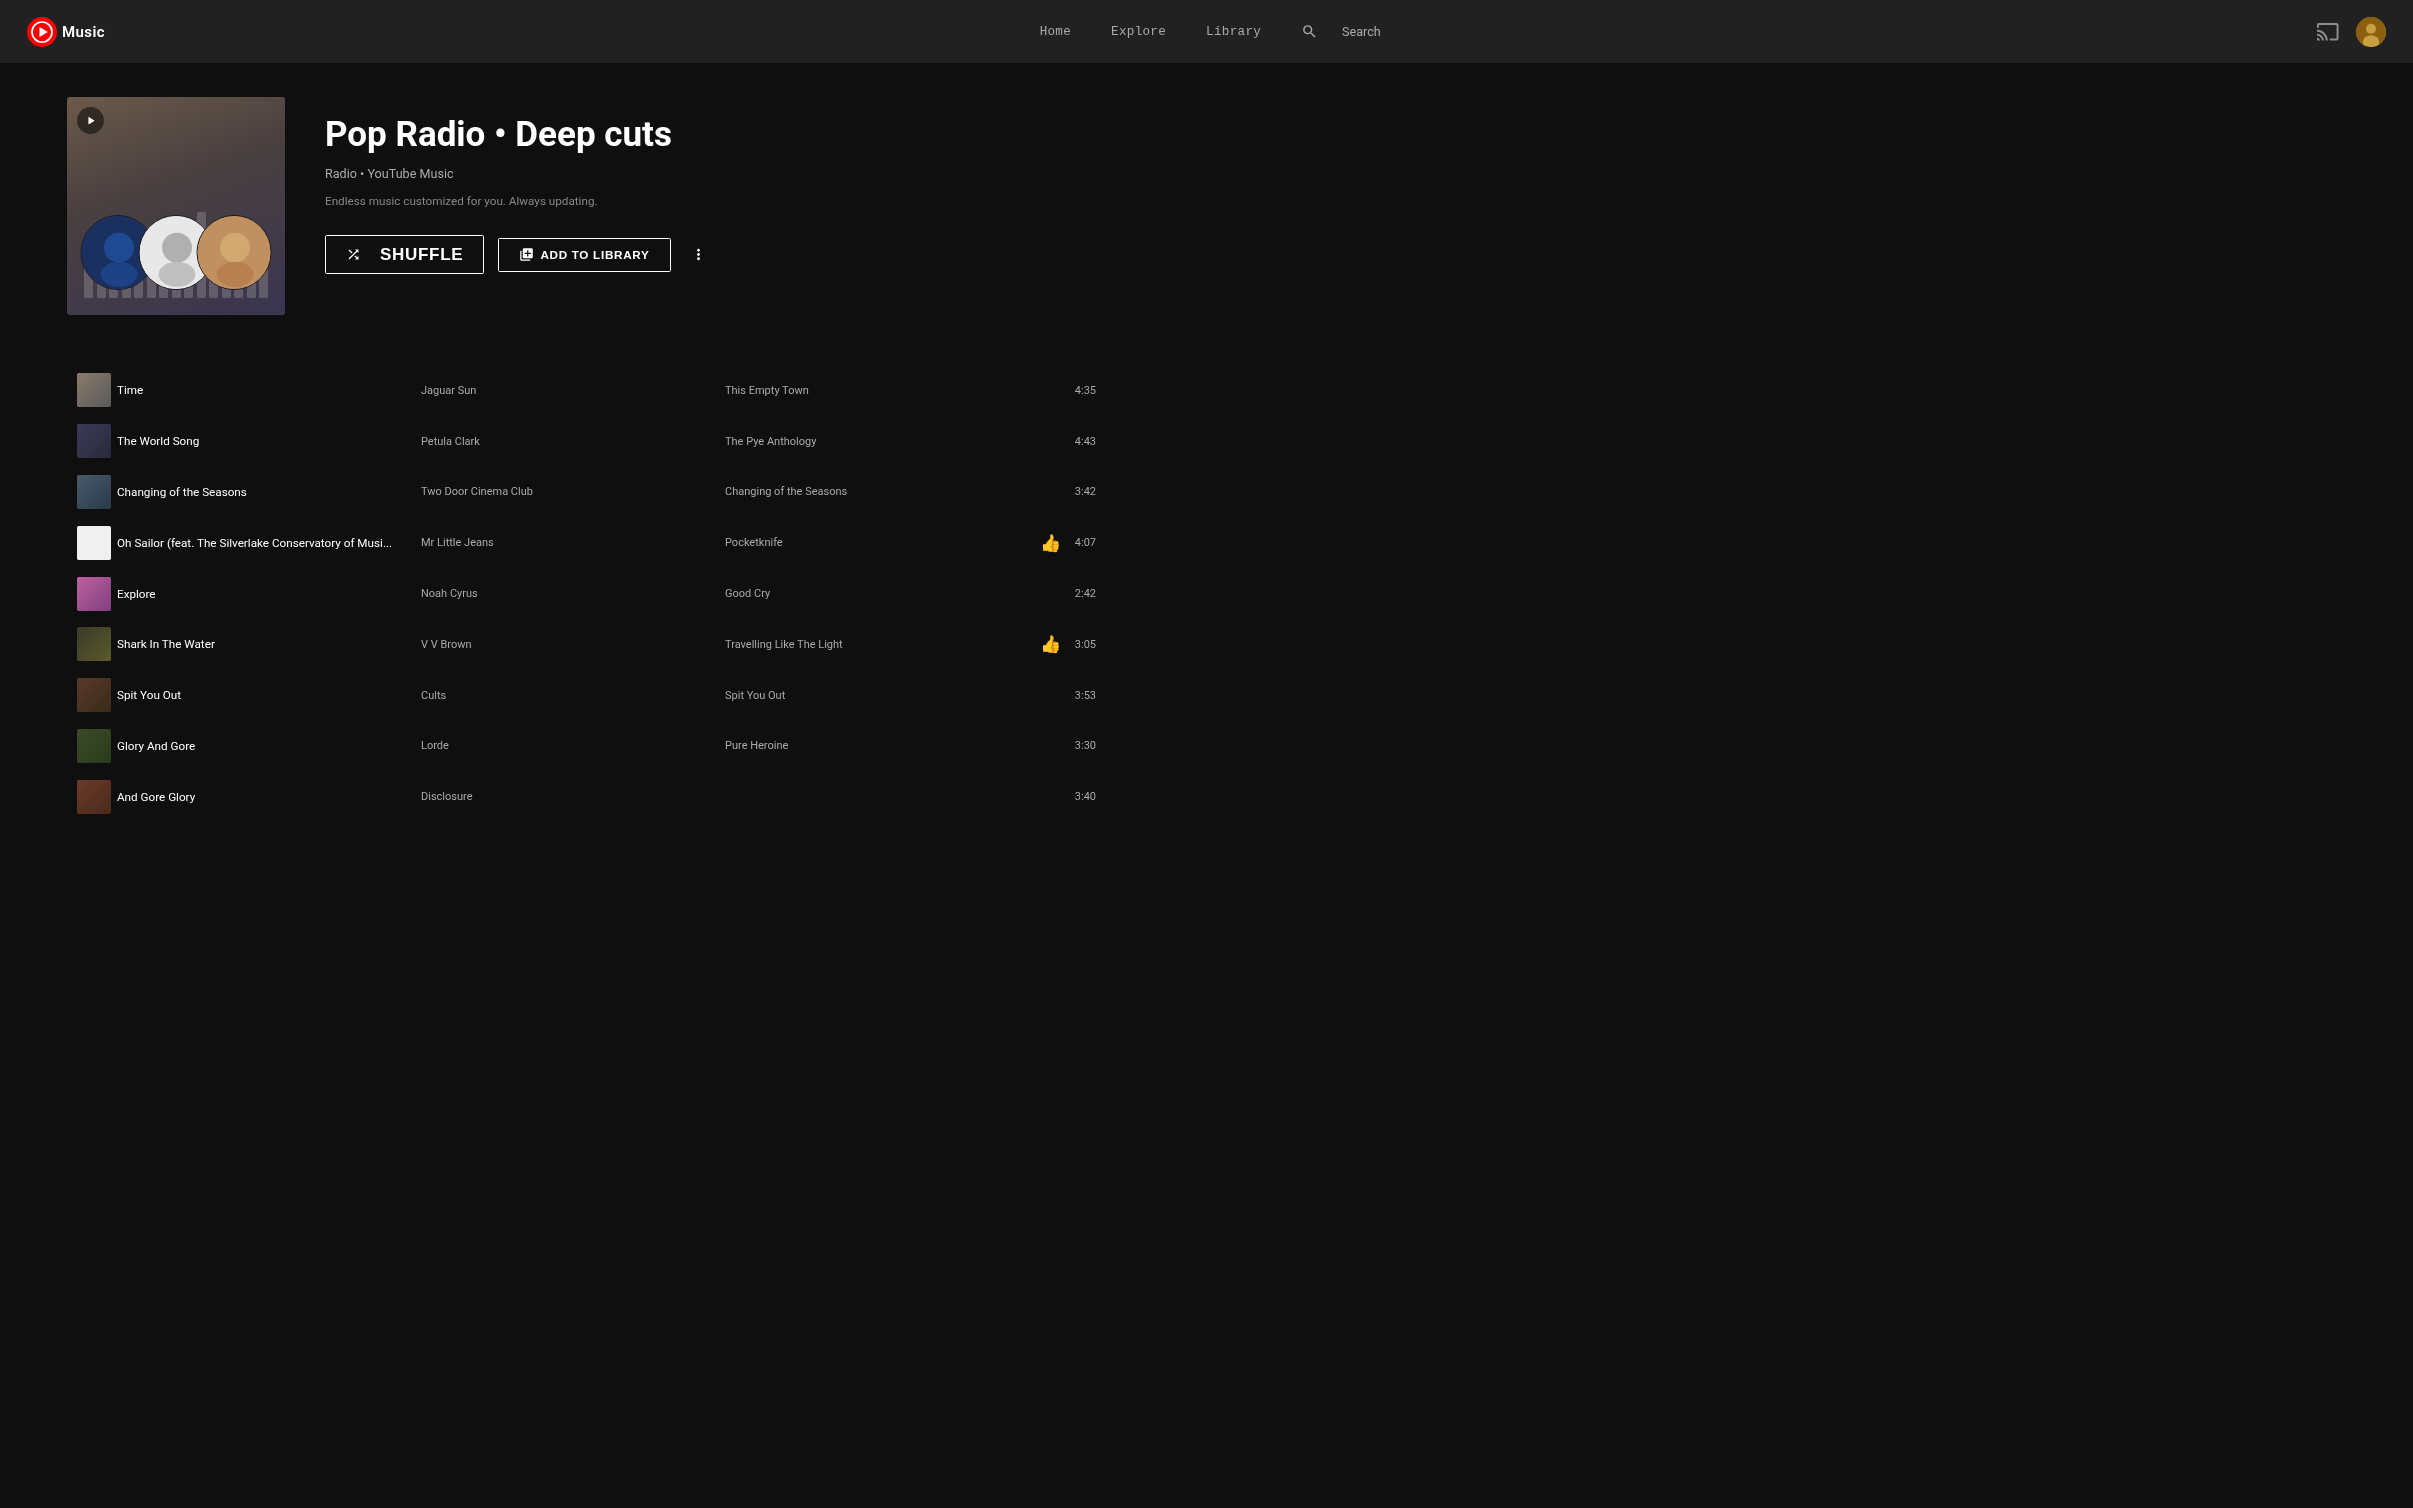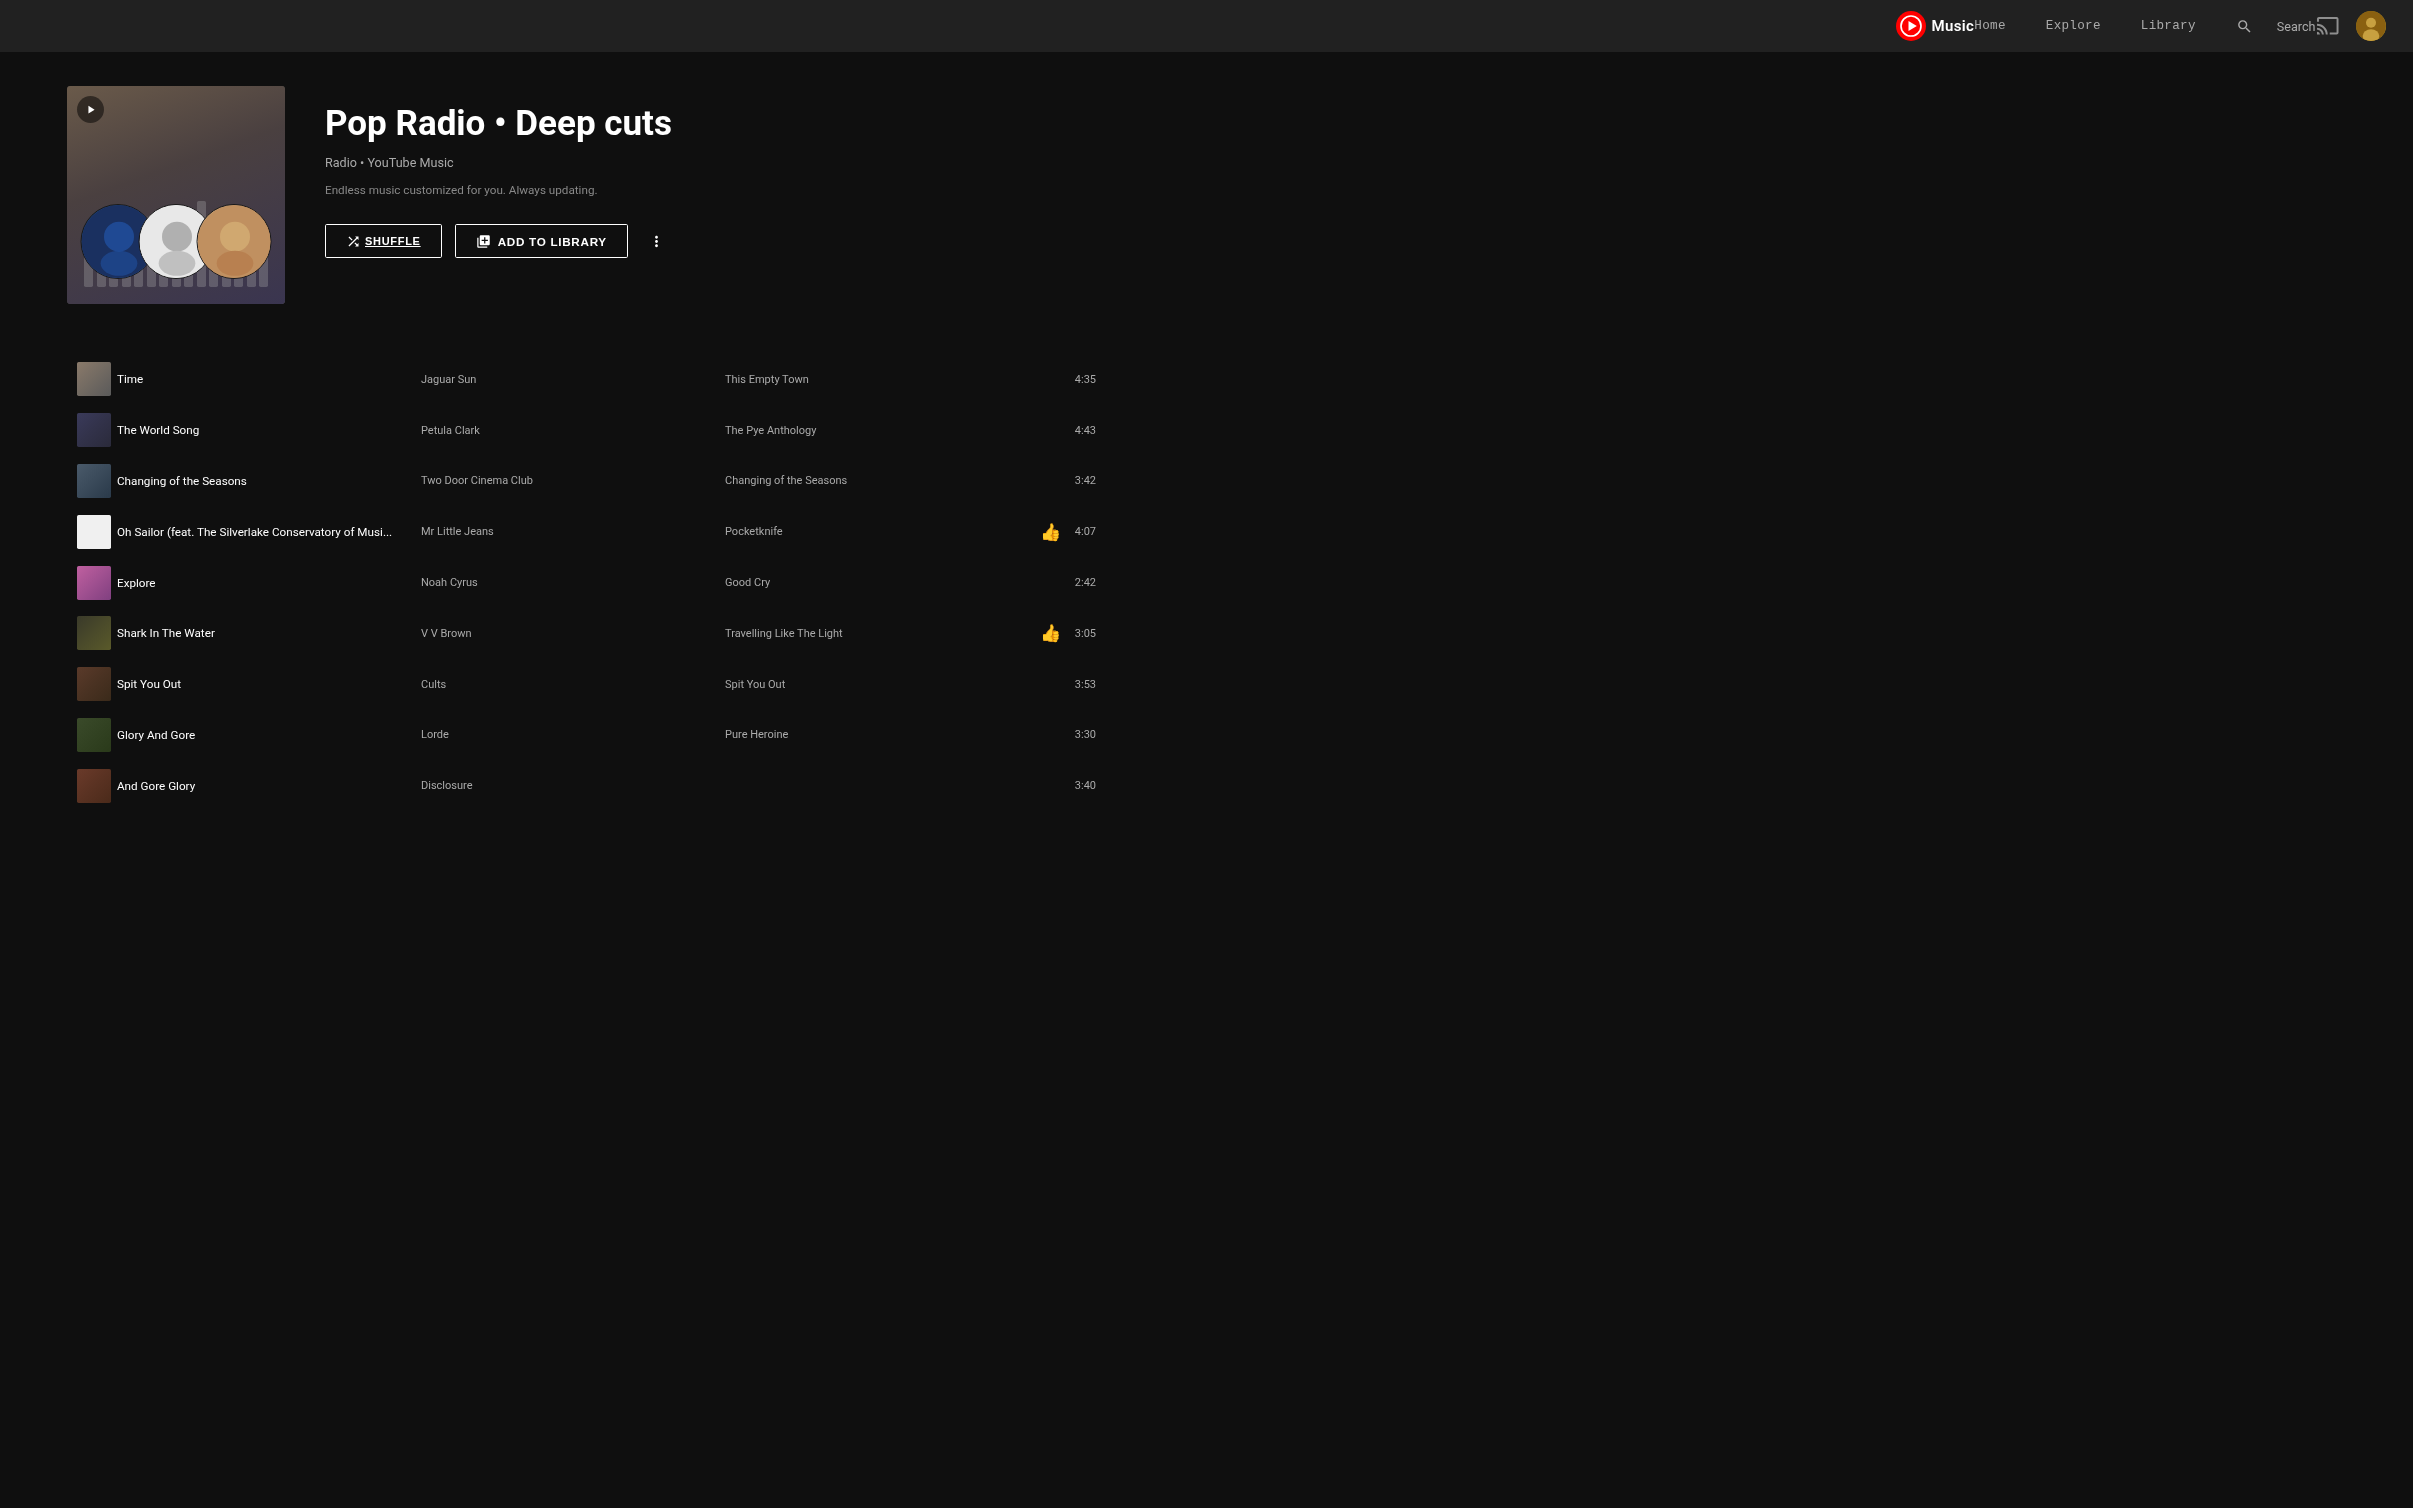--- a/index.html
+++ b/index.html
@@ -8,23 +8,23 @@
       color: #fff;
       font-family: 'Roboto', Arial, sans-serif;
       min-height: 100vh;
       overflow-x: hidden;
     }
 
     
     .header {
       display: flex;
       align-items: center;
-      justify-content: flex-end;
+      justify-content: space-between;
       padding: 0 27px;
-      height: 52px;
+      height: 63px;
       background: #212121;
       position: sticky;
       top: 0;
       z-index: 100;
     }
     .header-left {
       display: flex;
       align-items: center;
       gap: 5px;
     }
@@ -185,31 +185,30 @@
       margin-bottom: 27px;
     }
     .hero-actions {
       display: flex;
       align-items: center;
       gap: 13.4px;
     }
     .btn-shuffle {
       display: flex;
       align-items: center;
-      gap: 4px;
+      gap: 19px;
       padding: 8.4px 20px;
       border: 1.7px solid #fff;
       background: transparent;
       color: #fff;
-      font-size: 11px;
+      font-size: 17px;
       font-weight: 600;
       letter-spacing: 0.7px;
       cursor: pointer;
       border-radius: 1.7px;
-      text-decoration: underline;
     }
     .btn-add-library {
       display: flex;
       align-items: center;
       gap: 6.7px;
       padding: 8.4px 20px;
       border: 1.7px solid #fff;
       background: transparent;
       color: #fff;
       font-size: 11.7px;

